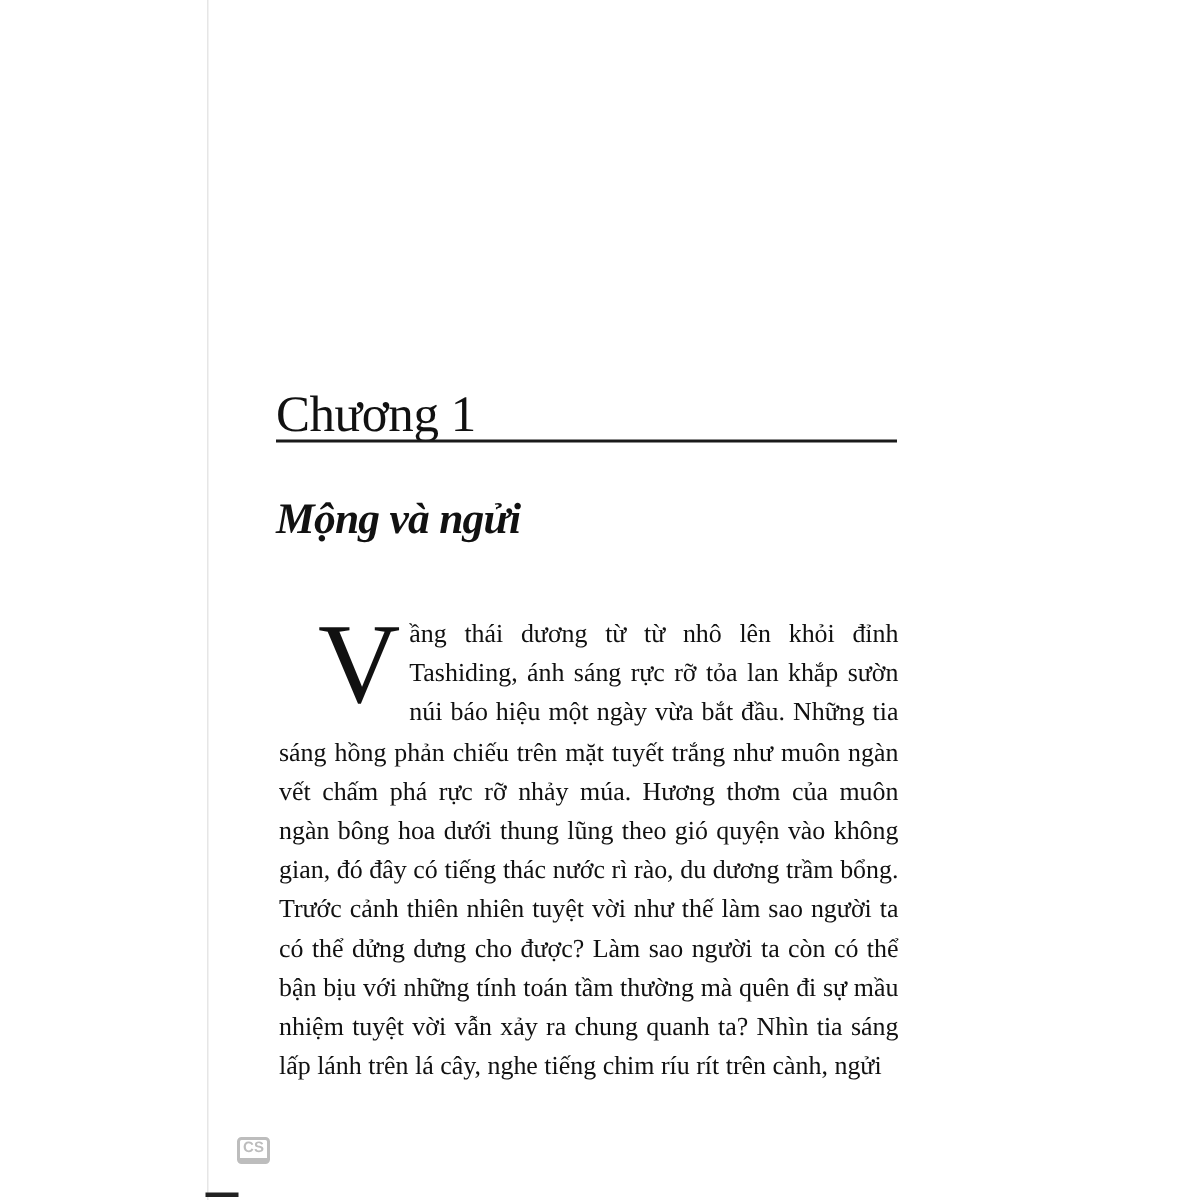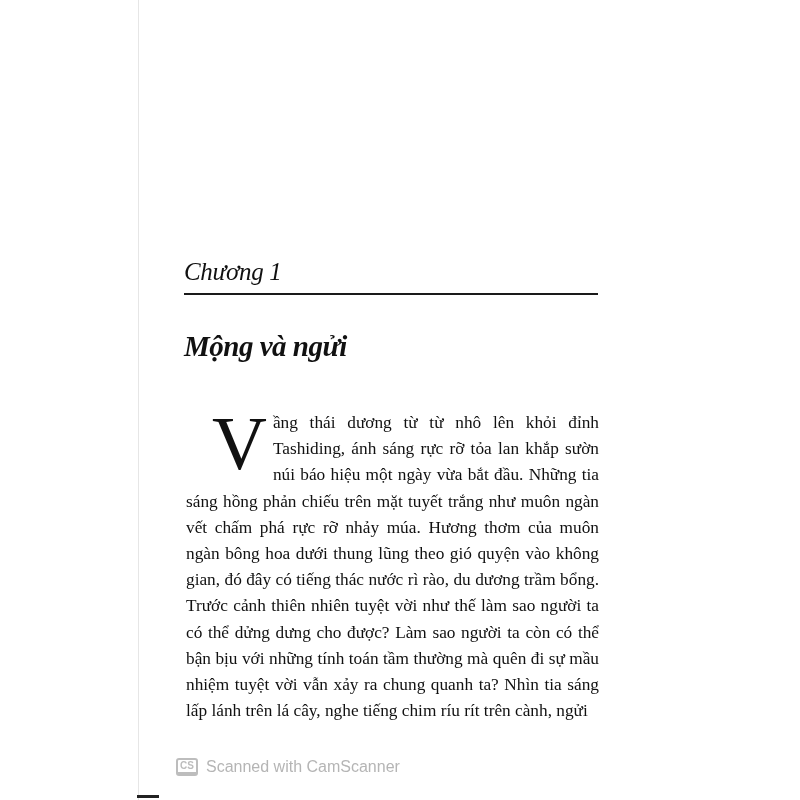--- a/index.html
+++ b/index.html
@@ -12,21 +12,21 @@
     .page-edge {
       position: absolute; left: 138px; top: 0; width: 1px; height: 800px;
       background: #e6e6e6;
     }
     .corner-mark {
       position: absolute; left: 137px; top: 795px; width: 22px; height: 3px;
       background: #222;
     }
     .chapter-label {
       position: absolute; left: 184px; top: 258px;
-      font-size: 25px; font-style: italic; font-weight: normal;
+      font-size: 34px; font-weight: normal;
       letter-spacing: -0.3px;
     }
     .chapter-rule {
       position: absolute; left: 184px; top: 293px; width: 414px; height: 1.5px;
       background: #1a1a1a;
     }
     .chapter-title {
       position: absolute; left: 184px; top: 330px;
       font-size: 29px; font-style: italic; font-weight: bold;
       letter-spacing: -0.5px;
@@ -34,21 +34,21 @@
     .body-text {
       position: absolute; left: 186px; top: 410px; width: 413px;
       font-size: 17.3px; line-height: 26.2px;
       text-align: justify;
     }
     .dropcap {
       float: left; font-size: 76px; line-height: 58px;
       margin: 4px 6px 0 26px; font-weight: normal;
     }
     .watermark {
-      position: absolute; left: 176px; top: 758px;
+      position: absolute; left: 158px; top: 758px;
       display: flex; align-items: center; gap: 8px;
       color: #b5b5b5;
       font-family: "Liberation Sans", "DejaVu Sans", sans-serif;
       font-size: 16px;
       text-align: right;
     }
     .cs-icon {
       width: 22px; height: 18px; border: 2px solid #bdbdbd; border-radius: 3px;
       box-sizing: border-box; display: flex; align-items: center; justify-content: center;
       font-size: 10px; font-weight: bold; color: #bdbdbd; line-height: 1;
@@ -65,14 +65,13 @@
 <div class="chapter-rule"></div>
 <div class="chapter-title">Mộng và ngửi</div>
 
 <div class="body-text">
   <span class="dropcap">V</span>
   <span>ầng thái dương từ từ nhô lên khỏi đỉnh Tashiding, ánh sáng rực rỡ tỏa lan khắp sườn núi báo hiệu một ngày vừa bắt đầu. Những tia sáng hồng phản chiếu trên mặt tuyết trắng như muôn ngàn vết chấm phá rực rỡ nhảy múa. Hương thơm của muôn ngàn bông hoa dưới thung lũng theo gió quyện vào không gian, đó đây có tiếng thác nước rì rào, du dương trầm bổng. Trước cảnh thiên nhiên tuyệt vời như thế làm sao người ta có thể dửng dưng cho được? Làm sao người ta còn có thể bận bịu với những tính toán tầm thường mà quên đi sự mầu nhiệm tuyệt vời vẫn xảy ra chung quanh ta? Nhìn tia sáng lấp lánh trên lá cây, nghe tiếng chim ríu rít trên cành, ngửi</span>
 </div>
 
 <div class="watermark">
   <span class="cs-icon">CS</span>
-  <span>Scanned with CamScanner</span>
 </div>
 
 </body></html>

